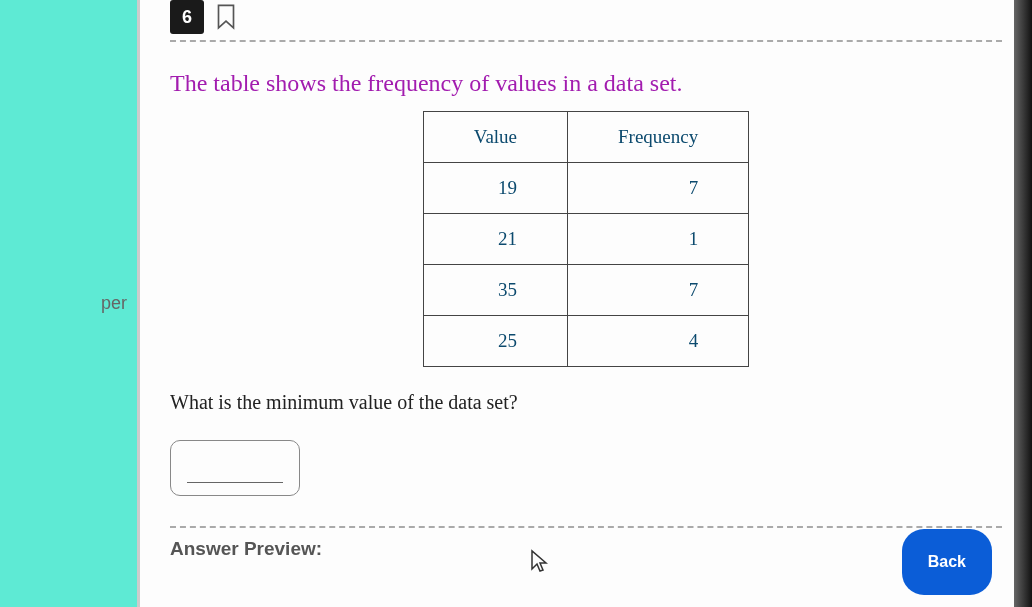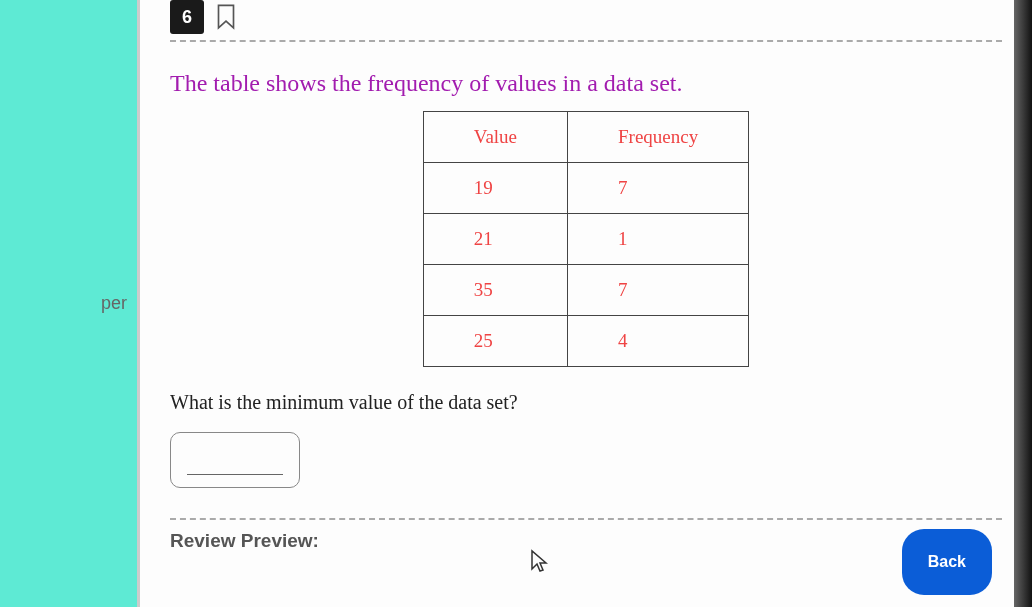--- a/index.html
+++ b/index.html
@@ -73,33 +73,33 @@
       color: #a21caf;
       margin-bottom: 14px;
     }
     .data-table {
       border-collapse: collapse;
       margin: 0 auto 24px auto;
     }
     .data-table th, .data-table td {
       border: 1.5px solid #444;
       padding: 14px 50px;
-      text-align: left;
+      text-align: right;
       font-size: 19px;
-      color: #ef4444;
+      color: #0c4a6e;
       font-weight: normal;
     }
     .data-table th {
       font-weight: normal;
       background: #fdfdfd;
     }
     .question-text {
       font-size: 20px;
       color: #222;
-      margin-bottom: 18px;
+      margin-bottom: 26px;
     }
     .answer-input {
       width: 130px;
       height: 56px;
       border: 1.5px solid #888;
       border-radius: 10px;
       background: #fdfdfd;
       font-size: 20px;
       padding: 6px 12px;
       position: relative;
@@ -201,21 +201,21 @@
           <td>25</td>
           <td>4</td>
         </tr>
       </tbody>
     </table>
 
     <p class="question-text">What is the minimum value of the data set?</p>
 
     <div class="answer-input"></div>
 
-    <div class="answer-preview-row">Review Preview:</div>
+    <div class="answer-preview-row">Answer Preview:</div>
 
     <div class="cursor-arrow">
       <svg viewBox="0 0 18 24">
           <path d="M2 2 L2 20 L7 15 L10 22 L13 21 L10 14 L16 14 Z" fill="none" stroke="#333" stroke-width="1.5"></path>
         </svg>
     </div>
   </div>
 </div>
 
 <div class="nav-footer">

